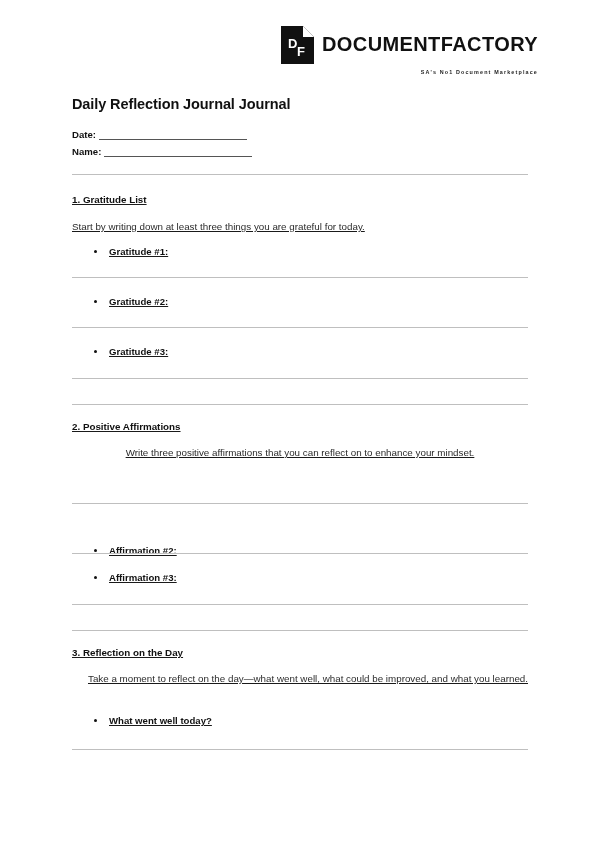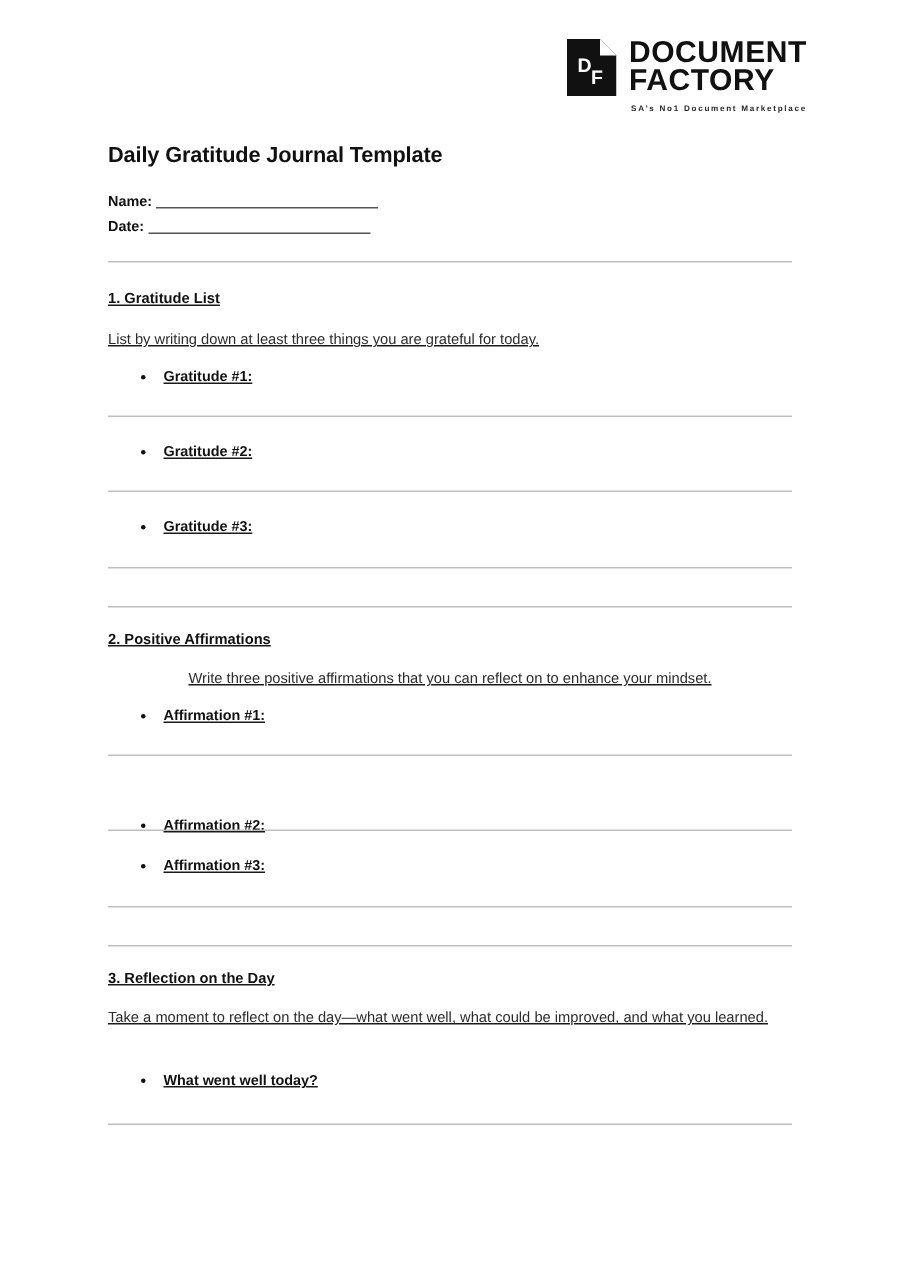--- a/index.html
+++ b/index.html
@@ -40,21 +40,21 @@
     gap: 8px;
   }
   .logo-mark {
     width: 33px;
     height: 38px;
     flex: none;
     display: block;
   }
   .logo-words {
     display: flex;
-    flex-direction: column;
+    flex-direction: row;
     line-height: 0.97;
   }
   .logo-word {
     font-size: 20px;
     font-weight: 700;
     letter-spacing: 0.4px;
     color: #111111;
     font-family: "Liberation Sans", sans-serif;
   }
   .logo-tagline {
@@ -175,39 +175,39 @@
       </svg>
       <div class="logo-words">
         <span class="logo-word">DOCUMENT</span>
         <span class="logo-word">FACTORY</span>
       </div>
     </div>
     <div class="logo-tagline">SA's No1 Document Marketplace</div>
   </div>
 
   <div class="content">
-    <h1 class="doc-title">Daily Gratitude Journal Template</h1>
+    <h1 class="doc-title">Daily Reflection Journal Journal</h1>
 
     <div class="field-list">
+      <div class="field-row">
+        <span class="field-label">Date:</span><span class="field-rule date"></span>
+      </div>
       <div class="field-row">
         <span class="field-label">Name:</span><span class="field-rule name"></span>
       </div>
-      <div class="field-row">
-        <span class="field-label">Date:</span><span class="field-rule date"></span>
-      </div>
     </div>
   </div>
 
   <div class="rule" style="top:174px;"></div>
 
   <div class="abs" style="top:194px;">
     <div class="sec-heading">1. Gratitude List</div>
   </div>
   <div class="abs" style="top:219px;">
-    <p class="sec-intro">List by writing down at least three things you are grateful for today.</p>
+    <p class="sec-intro">Start by writing down at least three things you are grateful for today.</p>
   </div>
 
   <ul class="bullets abs" style="top:245px;">
     <li><span class="dot"></span><span>Gratitude #1:</span></li>
   </ul>
   <div class="rule" style="top:277px;"></div>
 
   <ul class="bullets abs" style="top:295px;">
     <li><span class="dot"></span><span>Gratitude #2:</span></li>
   </ul>
@@ -219,40 +219,37 @@
   <div class="rule" style="top:378px;"></div>
   <div class="rule" style="top:404px;"></div>
 
   <div class="abs" style="top:421px;">
     <div class="sec-heading">2. Positive Affirmations</div>
   </div>
   <div class="abs" style="top:445px;text-align:center;">
     <p class="sec-intro">Write three positive affirmations that you can reflect on to enhance your mindset.</p>
   </div>
 
-  <ul class="bullets abs" style="top:471px;">
-    <li><span class="dot"></span><span>Affirmation #1:</span></li>
-  </ul>
   <div class="rule" style="top:503px;"></div>
 
   <ul class="bullets abs" style="top:544px;">
     <li><span class="dot"></span><span>Affirmation #2:</span></li>
   </ul>
   <div class="rule" style="top:553px;"></div>
 
   <ul class="bullets abs" style="top:571px;">
     <li><span class="dot"></span><span>Affirmation #3:</span></li>
   </ul>
   <div class="rule" style="top:604px;"></div>
   <div class="rule" style="top:630px;"></div>
 
   <div class="abs" style="top:647px;">
     <div class="sec-heading">3. Reflection on the Day</div>
   </div>
-  <div class="abs" style="top:671px;">
+  <div class="abs" style="top:671px;text-align:right;">
     <p class="sec-intro">Take a moment to reflect on the day—what went well, what could be improved, and what you learned.</p>
   </div>
 
   <ul class="bullets abs" style="top:714px;">
     <li><span class="dot"></span><span>What went well today?</span></li>
   </ul>
   <div class="rule" style="top:749px;"></div>
 
 </div>
 

